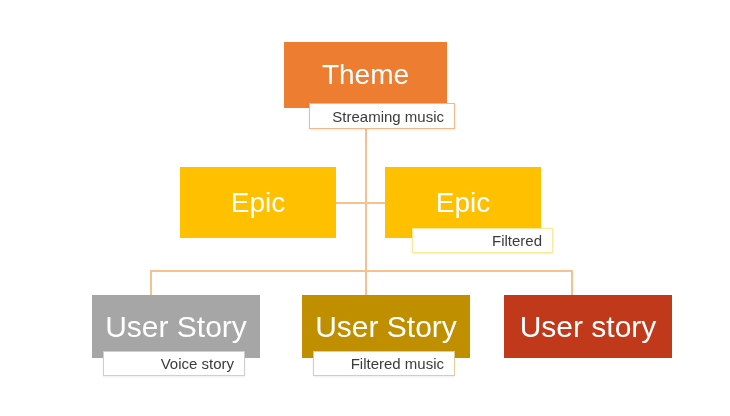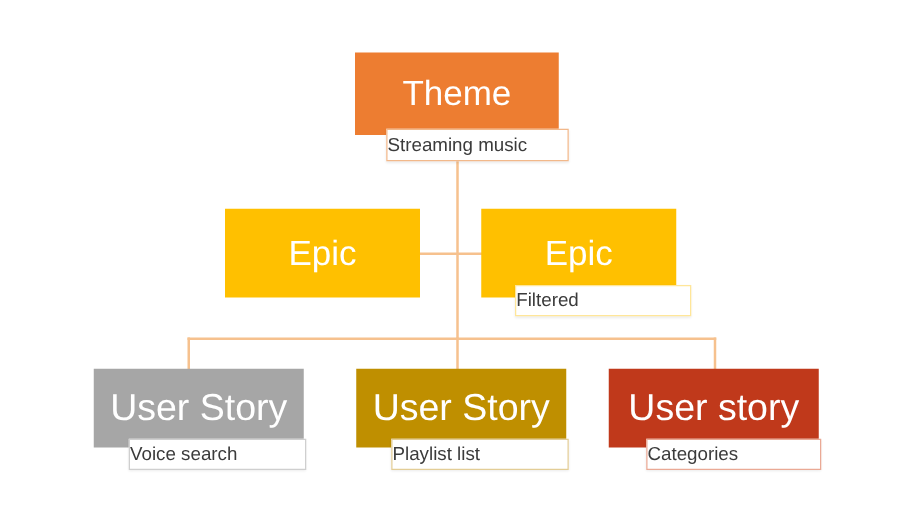--- a/index.html
+++ b/index.html
@@ -25,20 +25,21 @@
     z-index: 2;
   }
 
   .tag {
     position: absolute;
     background: #ffffff;
     font-size: 15px;
     color: #3b3b3b;
     display: flex;
     align-items: center;
+    justify-content: flex-end;
     padding-right: 10px;
     z-index: 3;
     box-shadow: 0 1px 2px rgba(0,0,0,0.08);
   }
 
   .line {
     position: absolute;
     z-index: 1;
   }
 
@@ -46,21 +47,21 @@
   .theme-box   { left: 284px; top: 42px;  width: 163px; height: 66px; }
   .theme-tag   { left: 309px; top: 103px; width: 146px; height: 26px; border: 1px solid #f2b88a; }
 
   
   .epic-left   { left: 180px; top: 167px; width: 156px; height: 71px; }
   .epic-left-tag  { left: 207px; top: 228px; width: 141px; height: 25px; border: 1px solid #ffe699; }
   .epic-right  { left: 385px; top: 167px; width: 156px; height: 71px; }
   .epic-right-tag { left: 412px; top: 228px; width: 141px; height: 25px; border: 1px solid #ffe699; }
 
   
-  .story { font-size: 30px; }
+  .story { font-size: 30px; margin-left: 17px; }
   .story-1     { left: 75px;  top: 295px; width: 168px; height: 63px; }
   .story-1-tag { left: 103px; top: 351px; width: 142px; height: 25px; border: 1px solid #cfcfcf; }
   .story-2     { left: 285px; top: 295px; width: 168px; height: 63px; }
   .story-2-tag { left: 313px; top: 351px; width: 142px; height: 25px; border: 1px solid #e3cd96; }
   .story-3     { left: 487px; top: 295px; width: 168px; height: 63px; }
   .story-3-tag { left: 517px; top: 351px; width: 140px; height: 25px; border: 1px solid #eaa995; }
 
   
   .line-theme-vertical { left: 365px; top: 107px; width: 2px;   height: 164px; }
   .line-epic-horizontal{ left: 335px; top: 202px; width: 51px;  height: 2px;   }
@@ -96,30 +97,27 @@
     <span>Epic</span>
   </div>
   <div class="tag epic-right-tag">
     <span>Filtered</span>
   </div>
 
   <div class="node story story-1" style="background-color: rgb(166, 166, 166);">
     <span>User Story</span>
   </div>
   <div class="tag story-1-tag">
-    <span>Voice search</span>
+    <span>Voice story</span>
   </div>
 
   <div class="node story story-2" style="background-color: rgb(191, 143, 0);">
     <span>User Story</span>
   </div>
   <div class="tag story-2-tag">
-    <span>Playlist list</span>
+    <span>Filtered music</span>
   </div>
 
   <div class="node story story-3" style="background-color: rgb(192, 57, 27);">
     <span>User story</span>
   </div>
-  <div class="tag story-3-tag">
-    <span>Categories</span>
-  </div>
 
 </div>
 
 </body></html>

